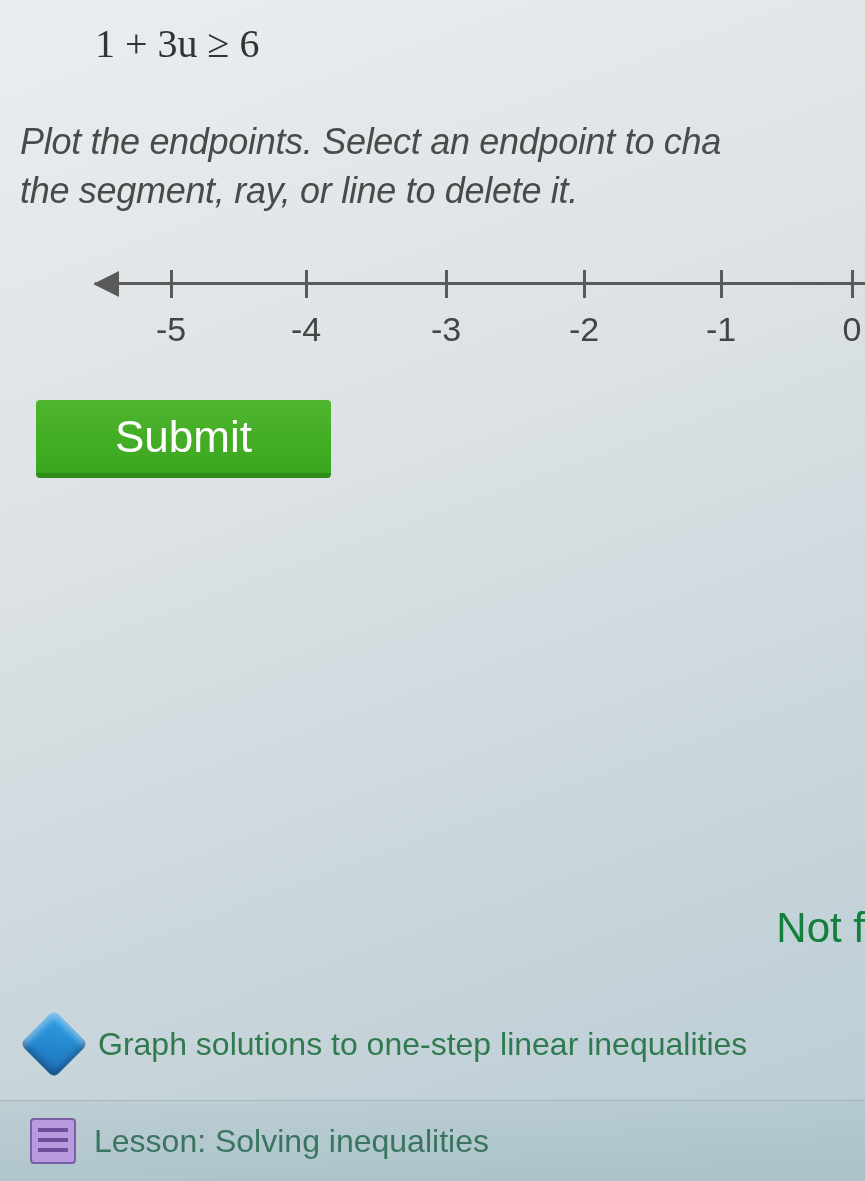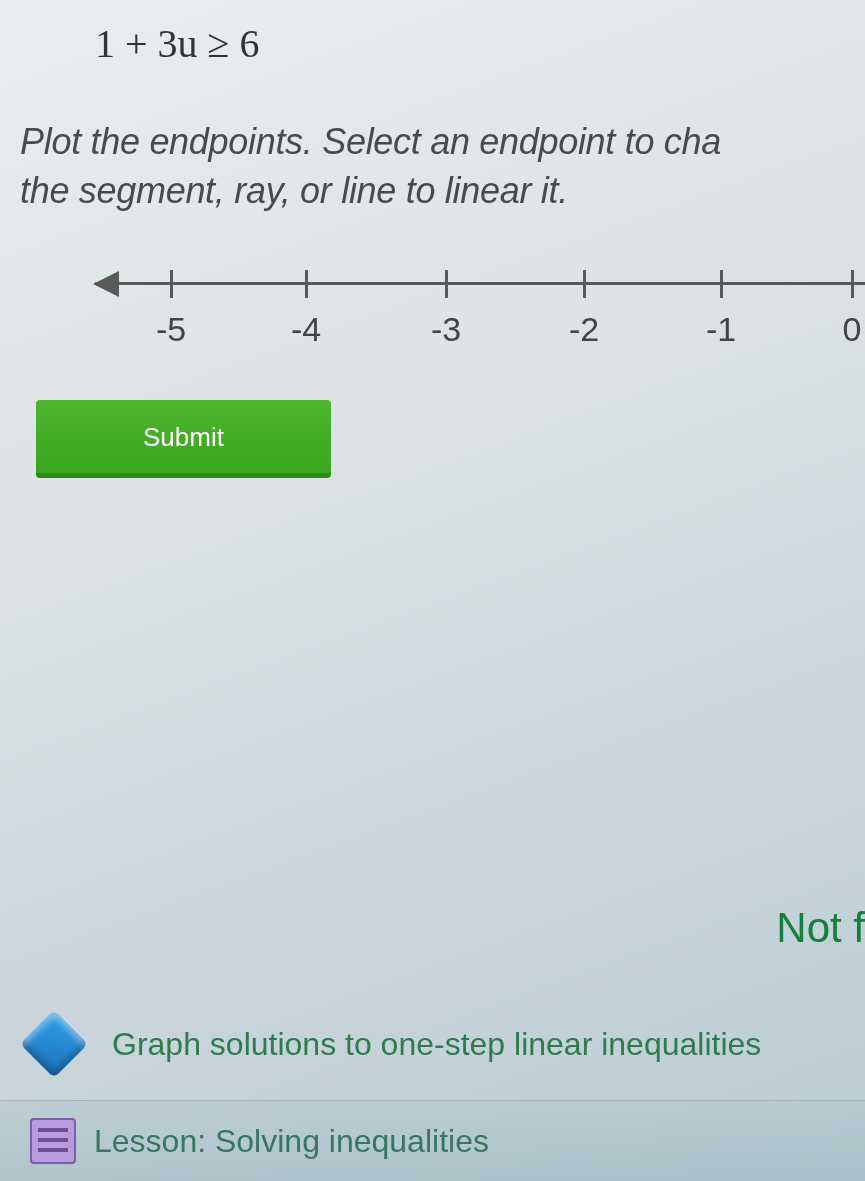--- a/index.html
+++ b/index.html
@@ -73,41 +73,41 @@
     position: absolute;
     top: 400px;
     left: 36px;
     width: 295px;
     height: 78px;
     background: linear-gradient(#4fb52f, #3aa61e);
     border: none;
     border-bottom: 5px solid #2f8a18;
     border-radius: 4px;
     color: #fff;
-    font-size: 26px;
+    font-size: 44px;
     text-align: center;
     line-height: 74px;
     cursor: pointer;
     font-family: Verdana, Geneva, sans-serif;
   }
   .not-text {
     position: absolute;
     right: 0;
     top: 904px;
     font-size: 42px;
     color: #15803d;
   }
   .skill-row {
     position: absolute;
     top: 1020px;
     left: 30px;
     right: 0;
     display: flex;
     align-items: center;
-    gap: 34px;
+    gap: 20px;
   }
   .diamond-icon {
     width: 48px;
     height: 48px;
     background: linear-gradient(145deg, #2fa3e8, #1c6fb8);
     transform: rotate(45deg);
     border-radius: 6px;
     box-shadow: inset -4px -4px 6px rgba(0,0,0,0.25), inset 4px 4px 6px rgba(255,255,255,0.4);
     flex: 0 0 auto;
   }
@@ -156,21 +156,21 @@
     border-top: 1px solid rgba(0,0,0,0.06);
   }
 </style>
 </head>
 <body>
 
 <div class="inequality">1 + 3u ≥ 6</div>
 
 <div class="instructions">
   <span>Plot the endpoints. Select an endpoint to cha</span><br>
-  <span>the segment, ray, or line to linear it.</span>
+  <span>the segment, ray, or line to delete it.</span>
 </div>
 
 <div class="numberline-wrap">
   <div class="nl-arrow-left"></div>
   <div class="nl-axis"></div>
 
   <div class="nl-tick" style="left:75px"></div>
   <div class="nl-label" style="left:76px">-5</div>
 
   <div class="nl-tick" style="left:210px"></div>

